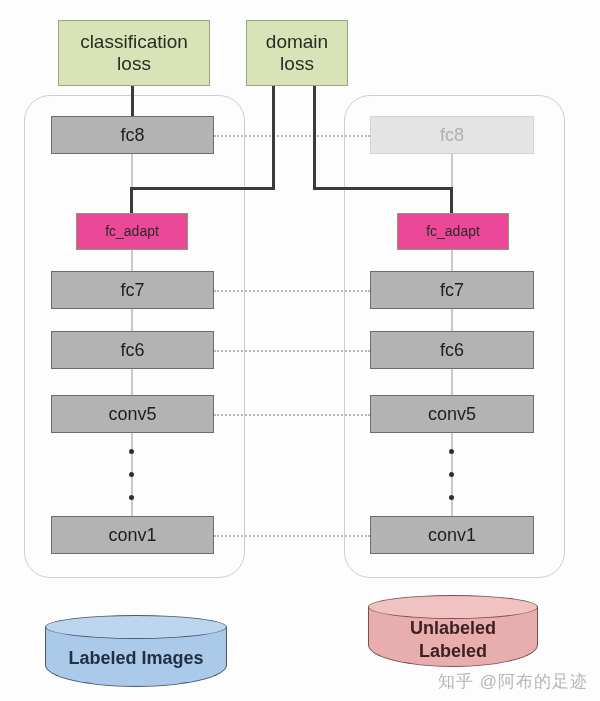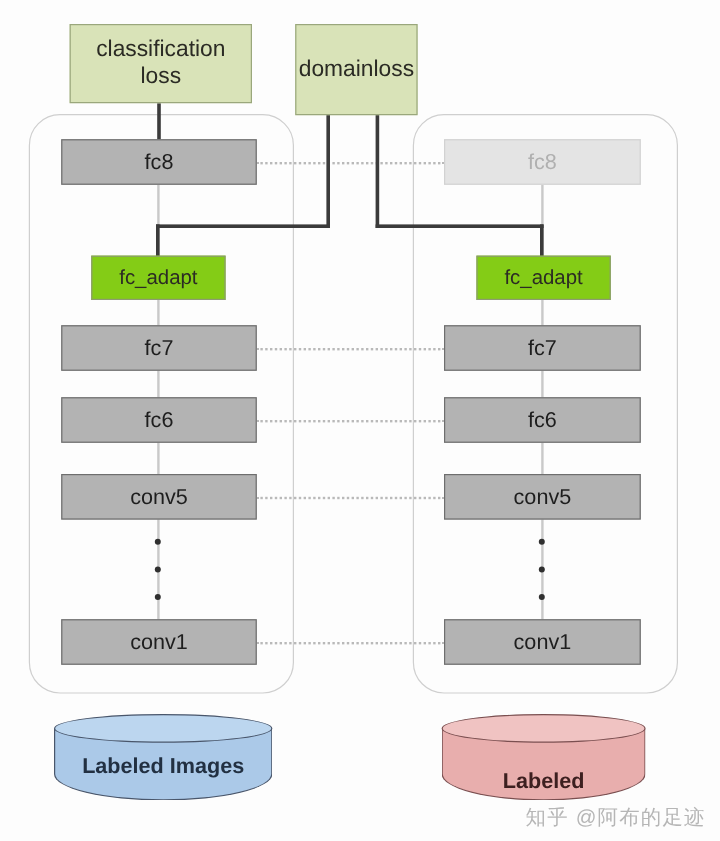--- a/index.html
+++ b/index.html
@@ -13,22 +13,22 @@
 
   
   .node{position:absolute;box-sizing:border-box;display:flex;align-items:center;
         justify-content:center;text-align:center;line-height:1.15;}
 
   .loss-box{
     background:#d9e3b8;border:1.5px solid #9aa77c;
     color:#2b2b24;font-size:19px;
   }
   .adapt-box{
-    background:#84cc16;border:1.5px solid #8d9a72;
-    color:#2b2b24;font-size:17px;
+    background:#ec4899;border:1.5px solid #8d9a72;
+    color:#2b2b24;font-size:14px;
   }
   .layer-box{
     background:#b3b3b3;border:1.5px solid #6e6e6e;
     color:#1e1e1e;font-size:18px;
   }
   .layer-box.ghost{
     background:#e4e4e4;border:1.5px solid #d2d2d2;color:#b0b0b0;
   }
 
   .tower{
@@ -99,21 +99,21 @@
 
   <div class="wire wire-h" style="left:313px;top:187px;width:140px;"></div>
 
   <div class="wire wire-v" style="left:450px;top:187px;height:28px;"></div>
 
   <div class="node loss-box" style="left:58px;top:20px;width:152px;height:66px;flex-direction:column;">
     <span>classification</span>
     <span>loss</span>
   </div>
 
-  <div class="node loss-box" style="left:246px;top:20px;width:102px;height:76px;">
+  <div class="node loss-box" style="left:246px;top:20px;width:102px;height:66px;flex-direction:column;">
     <span>domain</span>
     <span>loss</span>
   </div>
 
   <div class="node layer-box" style="left:51px;top:116px;width:163px;height:38px;">fc8</div>
 
   <div class="node adapt-box" style="left:76px;top:213px;width:112px;height:37px;">fc_adapt</div>
 
   <div class="node layer-box" style="left:51px;top:271px;width:163px;height:38px;">fc7</div>
 
@@ -140,32 +140,32 @@
   <div class="node layer-box" style="left:370px;top:395px;width:164px;height:38px;">conv5</div>
 
   <div>
     <div class="dot" style="left:449px;top:449px;"></div>
     <div class="dot" style="left:449px;top:472px;"></div>
     <div class="dot" style="left:449px;top:495px;"></div>
   </div>
 
   <div class="node layer-box" style="left:370px;top:516px;width:164px;height:38px;">conv1</div>
 
-  <div class="cyl cyl-blue" style="left:45px;top:595px;width:182px;height:78px;">
+  <div class="cyl cyl-blue" style="left:45px;top:615px;width:182px;height:78px;">
     <div class="body" style="top:12px;height:60px;"></div>
     <div class="top" style="top:0;"></div>
     <div class="label" style="top:32px;">
       <span>Labeled Images</span>
     </div>
   </div>
 
   <div class="cyl cyl-red" style="left:368px;top:595px;width:170px;height:78px;">
     <div class="body" style="top:12px;height:60px;"></div>
     <div class="top" style="top:0;"></div>
     <div class="label" style="top:22px;">
-      <br>
+      <span>Unlabeled</span><br>
       <span>Labeled</span>
     </div>
   </div>
 
   <div class="watermark">知乎 @阿布的足迹</div>
 
 </div>
 
 </body></html>

